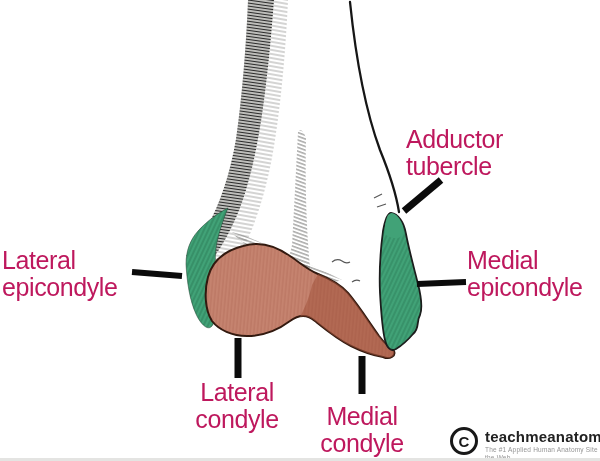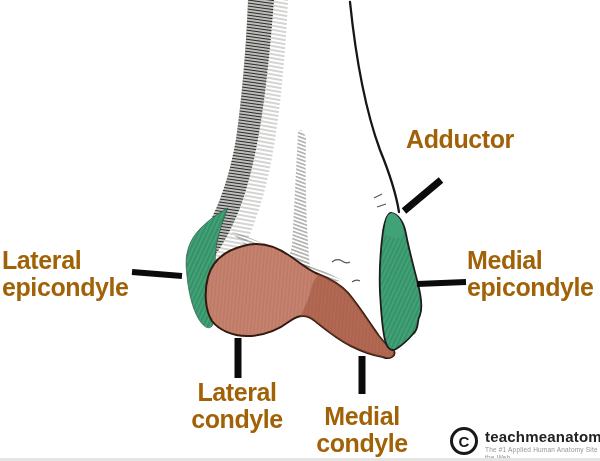--- a/index.html
+++ b/index.html
@@ -5,25 +5,25 @@
   html,body{margin:0;padding:0;background:#fff;}
   #stage{
     position:relative;width:600px;height:461px;background:#ffffff;overflow:hidden;
     font-family:"Liberation Sans",sans-serif;
     border-bottom:3px solid #e4e4e2;
     box-sizing:border-box;
   }
   #bone-svg{position:absolute;left:0;top:0;}
   .lbl{
     position:absolute;
-    font-weight:bold;
+    font-weight:normal;
     font-size:25px;
     line-height:27px;
     letter-spacing:-0.4px;
-    color:#a16207;
+    color:#be185d;
     white-space:nowrap;
   }
   .lbl .l2{display:block;}
   .center{text-align:center;}
   #logo{
     position:absolute;left:450px;top:427px;
     display:flex;align-items:flex-start;
   }
   #copyright-circle{
     width:22px;height:22px;border:3px solid #181818;border-radius:50%;
@@ -102,20 +102,21 @@
     <line x1="362" y1="356" x2="362" y2="394" stroke="#0b0b0b" stroke-width="7"></line>
   </svg>
 
   <div class="lbl" style="left:2px;top:247px;">
     <span class="l1">Lateral</span>
     <span class="l2">epicondyle</span>
   </div>
 
   <div class="lbl" style="left:406px;top:126px;">
     <span class="l1">Adductor</span>
+    <span class="l2">tubercle</span>
   </div>
 
   <div class="lbl" style="left:467px;top:247px;">
     <span class="l1">Medial</span>
     <span class="l2">epicondyle</span>
   </div>
 
   <div class="lbl center" style="left:189px;top:379px;width:96px;">
     <span class="l1">Lateral</span>
     <span class="l2">condyle</span>

